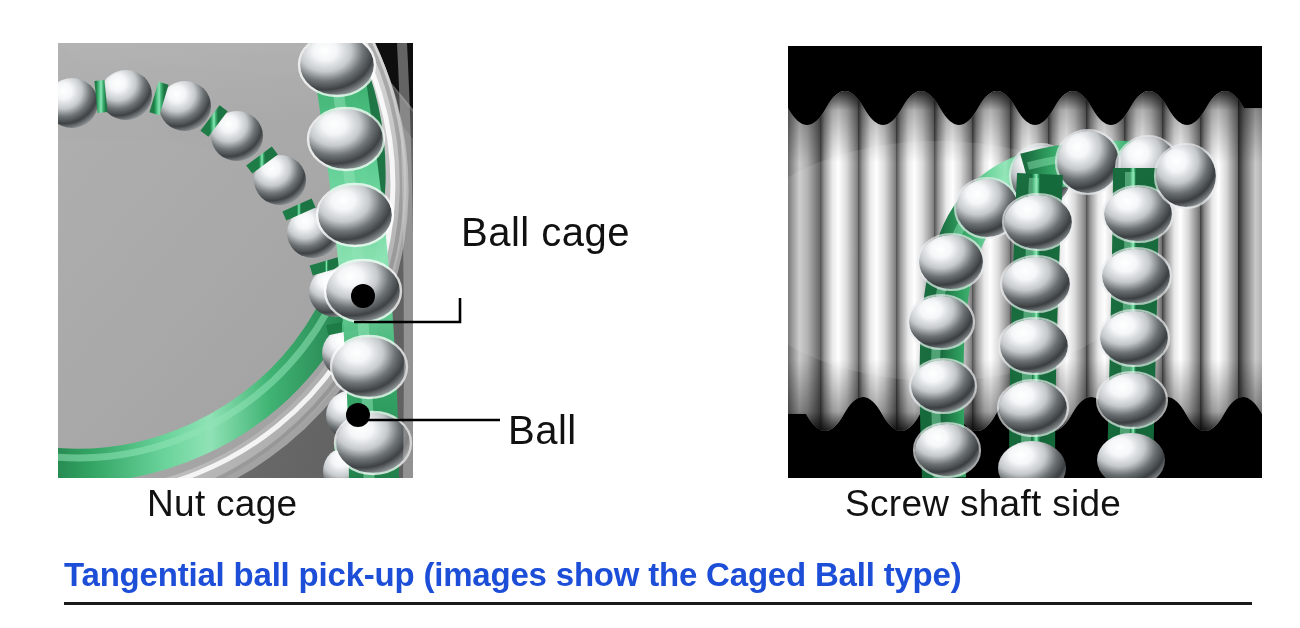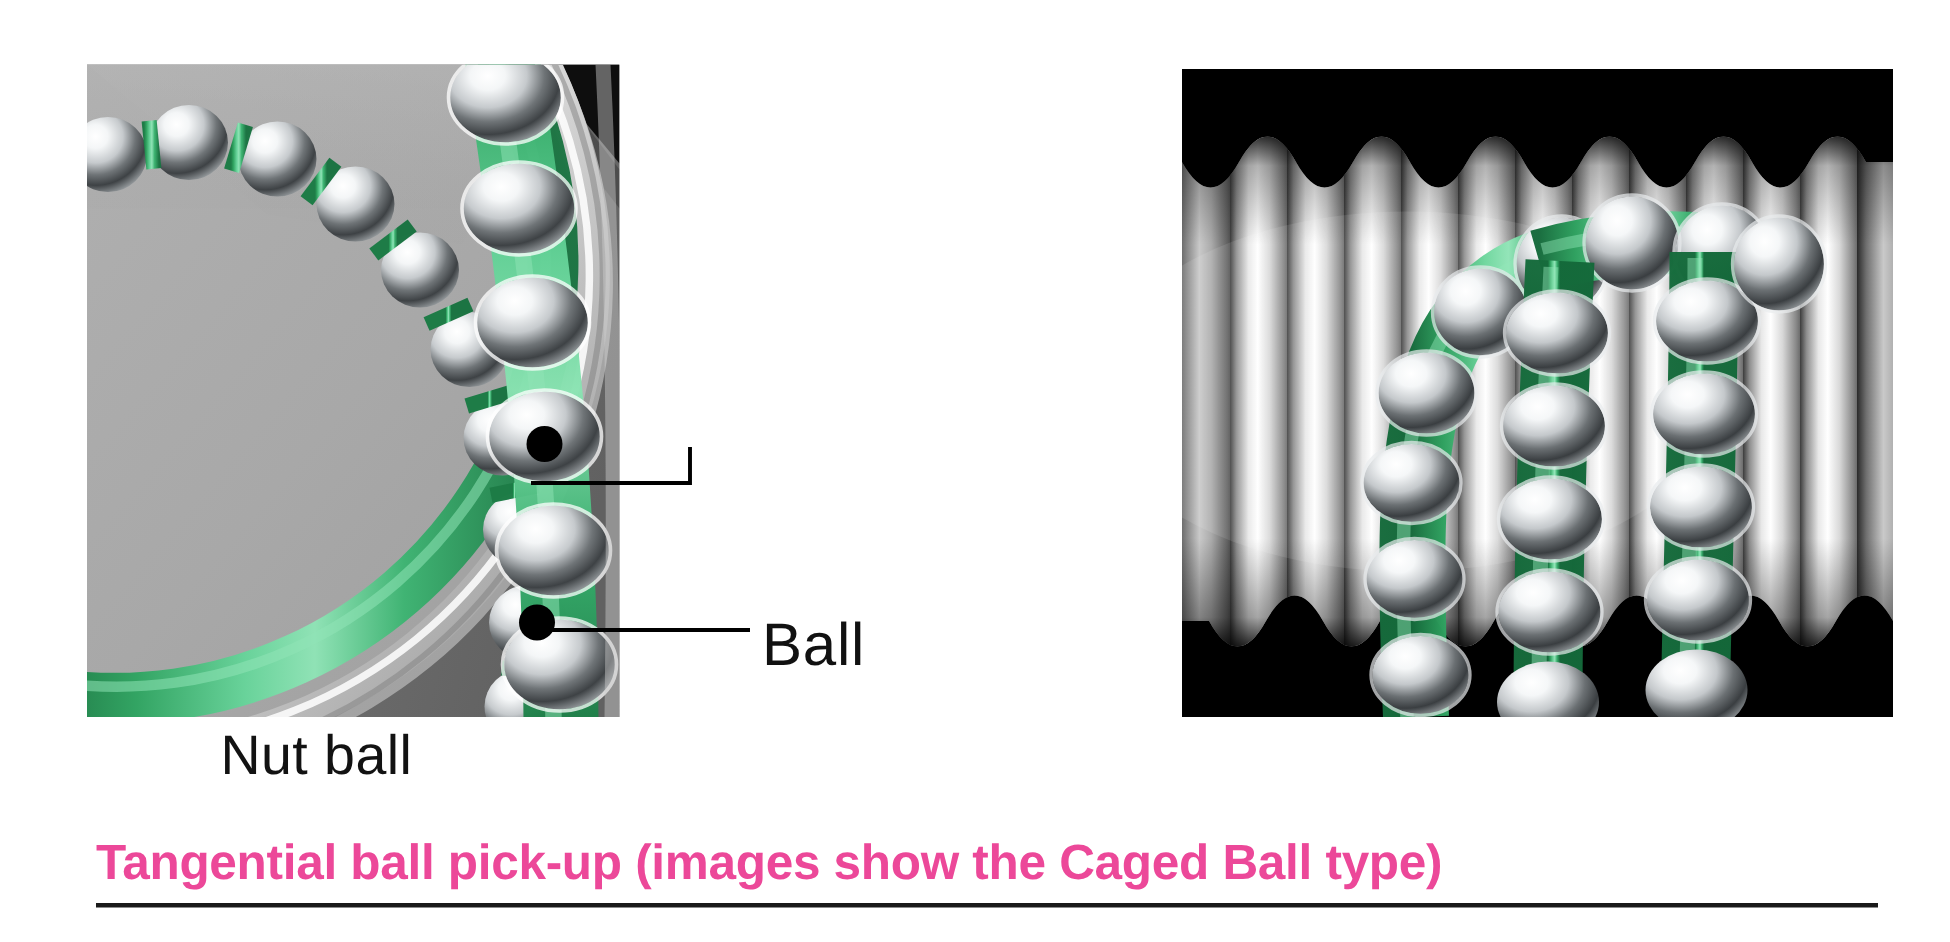--- a/index.html
+++ b/index.html
@@ -48,21 +48,21 @@
   #leader-ball      { left:352px; top:415px; width:150px; height:10px; }
   .leader svg { display:block; overflow:visible; }
 
   
   #figure-caption {
     position:absolute;
     left:64px; top:556px;
     width:1186px;
     font-size:33px;
     font-weight:bold;
-    color:#ec4899;
+    color:#1d4ed8;
     white-space:nowrap;
     letter-spacing:-0.2px;
   }
   #caption-rule {
     position:absolute;
     left:64px; top:602px;
     width:1188px; height:3px;
     background:#1a1a1a;
   }
 </style>
@@ -394,22 +394,24 @@
       <polyline points="2,26 108,26 108,2" fill="none" stroke="#000000" stroke-width="2.6"></polyline>
     </svg>
   </div>
 
   <div class="leader" id="leader-ball">
     <svg width="150" height="10" viewBox="0 0 150 10">
       <line x1="2" y1="5" x2="148" y2="5" stroke="#000000" stroke-width="2.6"></line>
     </svg>
   </div>
 
+  <div class="callout-label" id="label-ball-cage">Ball cage</div>
 
   <div class="callout-label" id="label-ball">Ball</div>
 
-  <div class="panel-caption" id="caption-nut">Nut ball</div>
-
+  <div class="panel-caption" id="caption-nut">Nut cage</div>
+
+  <div class="panel-caption" id="caption-screw">Screw shaft side</div>
 
   <div id="figure-caption">Tangential ball pick-up (images show the Caged Ball type)</div>
   <div id="caption-rule"></div>
 
 </div>
 
 </body></html>

